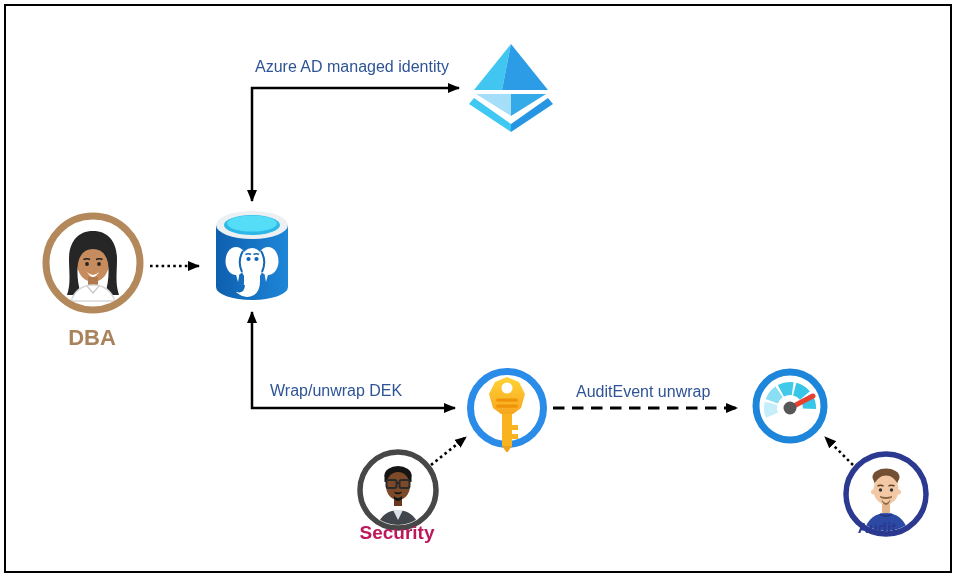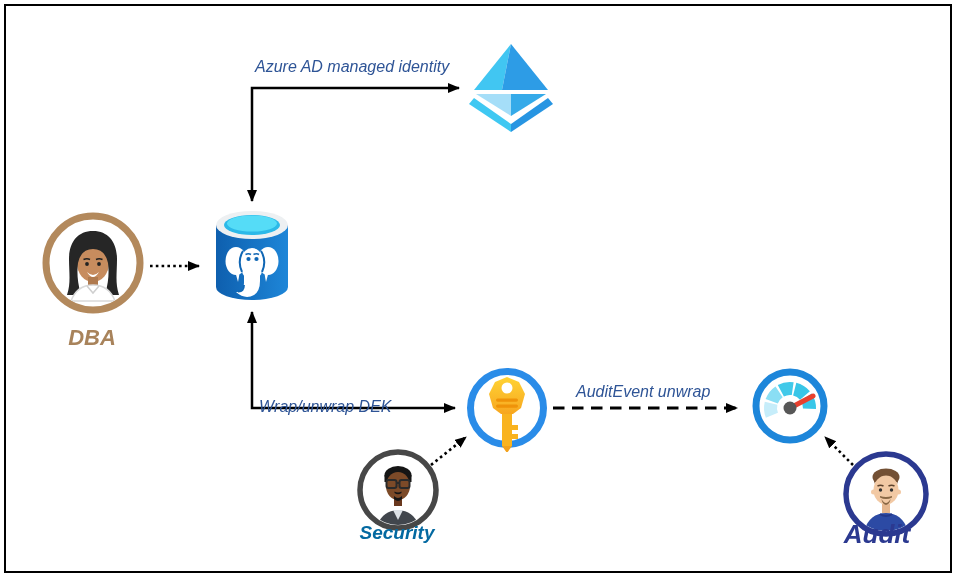--- a/index.html
+++ b/index.html
@@ -1,36 +1,36 @@
 <!DOCTYPE html>
 <html><head>
 <meta charset="utf-8">
 <style>
   html,body{margin:0;padding:0;background:#fff;}
   .canvas{
     position:relative;width:960px;height:581px;background:#ffffff;
-    font-family:"Liberation Sans",sans-serif;overflow:hidden;font-style:italic;
+    font-family:"Liberation Sans",sans-serif;overflow:hidden;
   }
   .frame{
     position:absolute;left:4px;top:4px;width:948px;height:569px;
     border:2px solid #000;box-sizing:border-box;
   }
   .arrow-layer{position:absolute;left:0;top:0;width:960px;height:581px;}
   .node{position:absolute;}
   .edge-label{
     position:absolute;color:#2E5496;font-size:16px;line-height:19px;
     white-space:nowrap;
   }
   .persona-label{
     position:absolute;font-weight:bold;white-space:nowrap;
     transform:translateX(-50%);
   }
   .lbl-dba{color:#A8835B;font-size:22px;text-align:right;}
-  .lbl-security{color:#0369a1;font-size:19px;}
-  .lbl-audit{color:#2B3990;font-size:26px;}
+  .lbl-security{color:#be185d;font-size:19px;}
+  .lbl-audit{color:#2B3990;font-size:15px;}
 </style>
 </head>
 <body>
 
 <div class="canvas">
 
   <div class="frame"></div>
 
   <svg class="arrow-layer" viewBox="0 0 960 581">
     <defs>
@@ -190,20 +190,20 @@
         <path d="M46.5,36 Q49.5,34.5 52.5,36" stroke="#5D422C" stroke-width="1.5" fill="none"></path>
         <path d="M38,47.5 Q44,50.5 50,47.5 L50,46 Q44,48 38,46 Z" fill="#8A6845"></path>
         <path d="M39.5,49 Q44,57 48.5,49 Q48,54 44,55 Q40,54 39.5,49 Z" fill="#8A6845"></path>
         <path d="M20,88 Q25,63 44,63 Q63,63 68,88 Z" fill="#2C4AA4"></path>
         <path d="M38,64 Q44,68 50,64" stroke="#24388A" stroke-width="2" fill="none"></path>
       </g>
     </svg>
   </div>
 
   <div class="edge-label" style="left:255px;top:57px;">Azure AD managed identity</div>
-  <div class="edge-label" style="left:259px;top:381px;margin-top:16px;">Wrap/unwrap DEK</div>
+  <div class="edge-label" style="left:270px;top:381px;">Wrap/unwrap DEK</div>
   <div class="edge-label" style="left:576px;top:382px;">AuditEvent unwrap</div>
 
   <div class="persona-label lbl-dba" style="left:92px;top:325px;">DBA</div>
   <div class="persona-label lbl-security" style="left:397px;top:522px;">Security</div>
   <div class="persona-label lbl-audit" style="left:877px;top:519px;">Audit</div>
 
 </div>
 
 </body></html>

